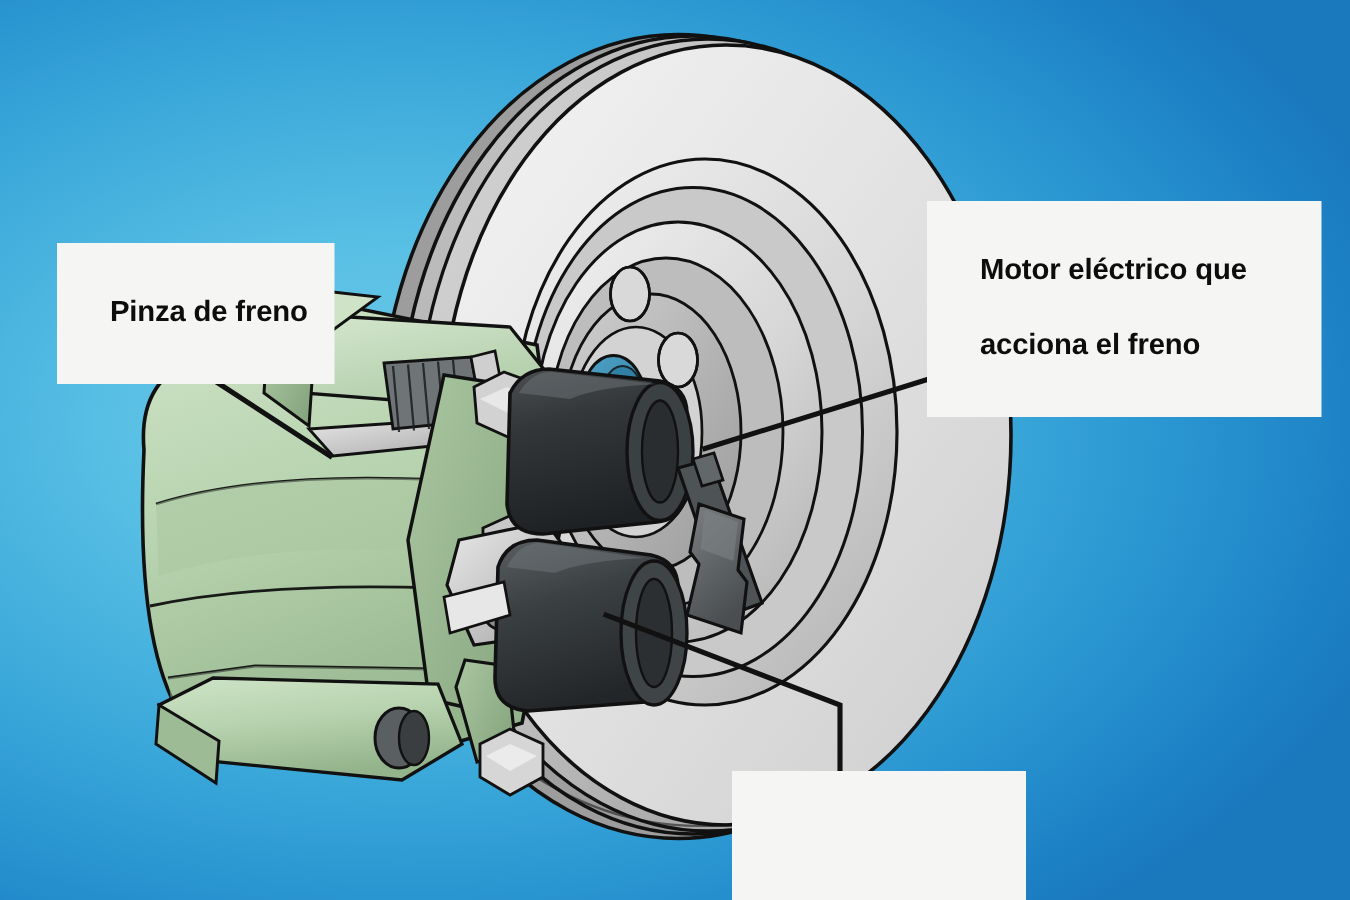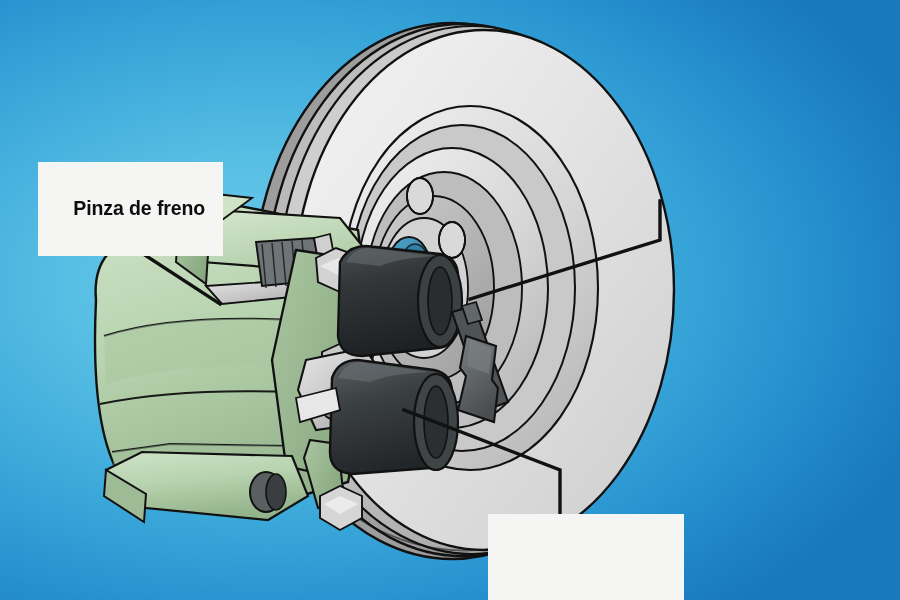--- a/index.html
+++ b/index.html
@@ -239,19 +239,23 @@
       <path d="M131 202 L131 246 L220 304"></path>
       <path d="M660 201 L660 240 L470 299"></path>
       <path d="M560 513 L560 470 L404 410"></path>
     </g>
   </svg>
 
   <div class="lbl" id="lbl-pinza">
     <span>Pinza de freno</span>
   </div>
 
+  <div class="lbl" id="lbl-motor">
+    <span>Motor eléctrico que</span><br>
+    <span>acciona el freno</span>
+  </div>
 
   <div class="lbl" id="lbl-desmul">
     <br>
     <span>del freno</span>
   </div>
 
 </div>
 
 </body></html>

